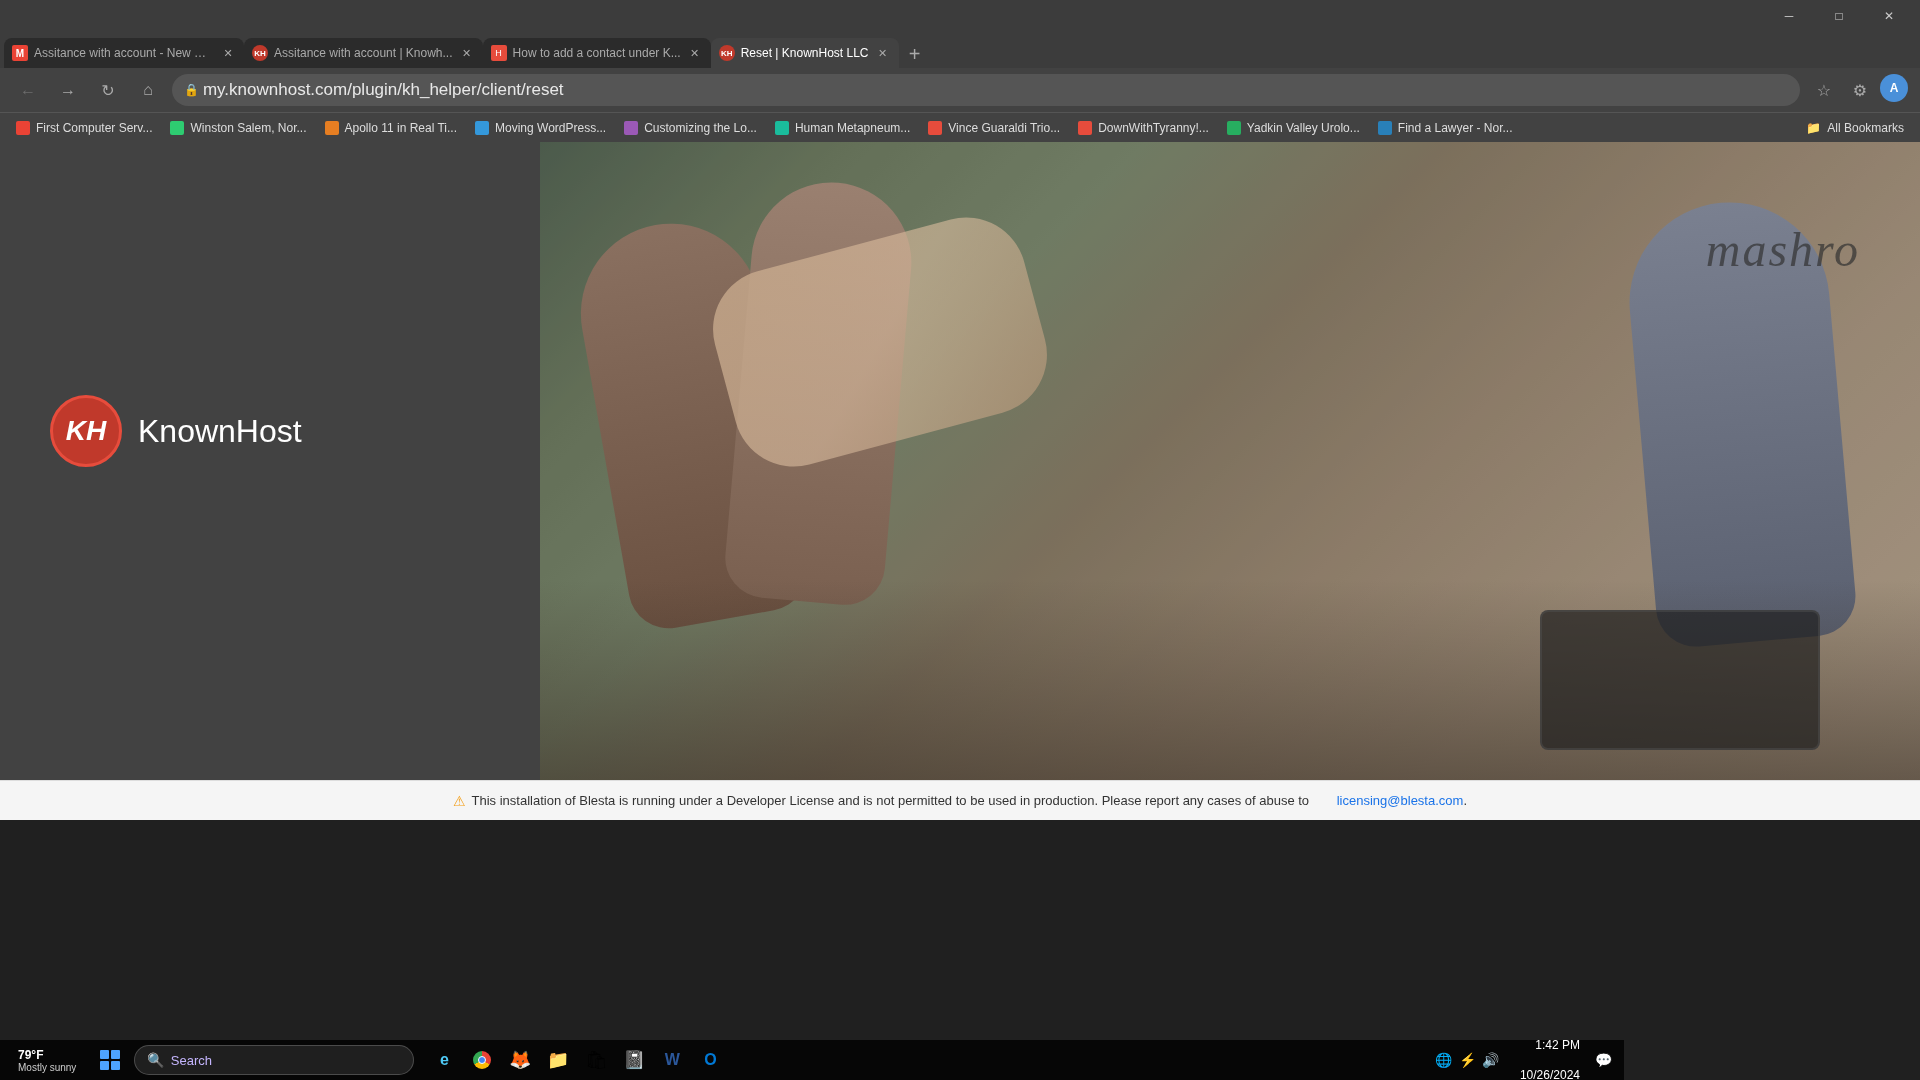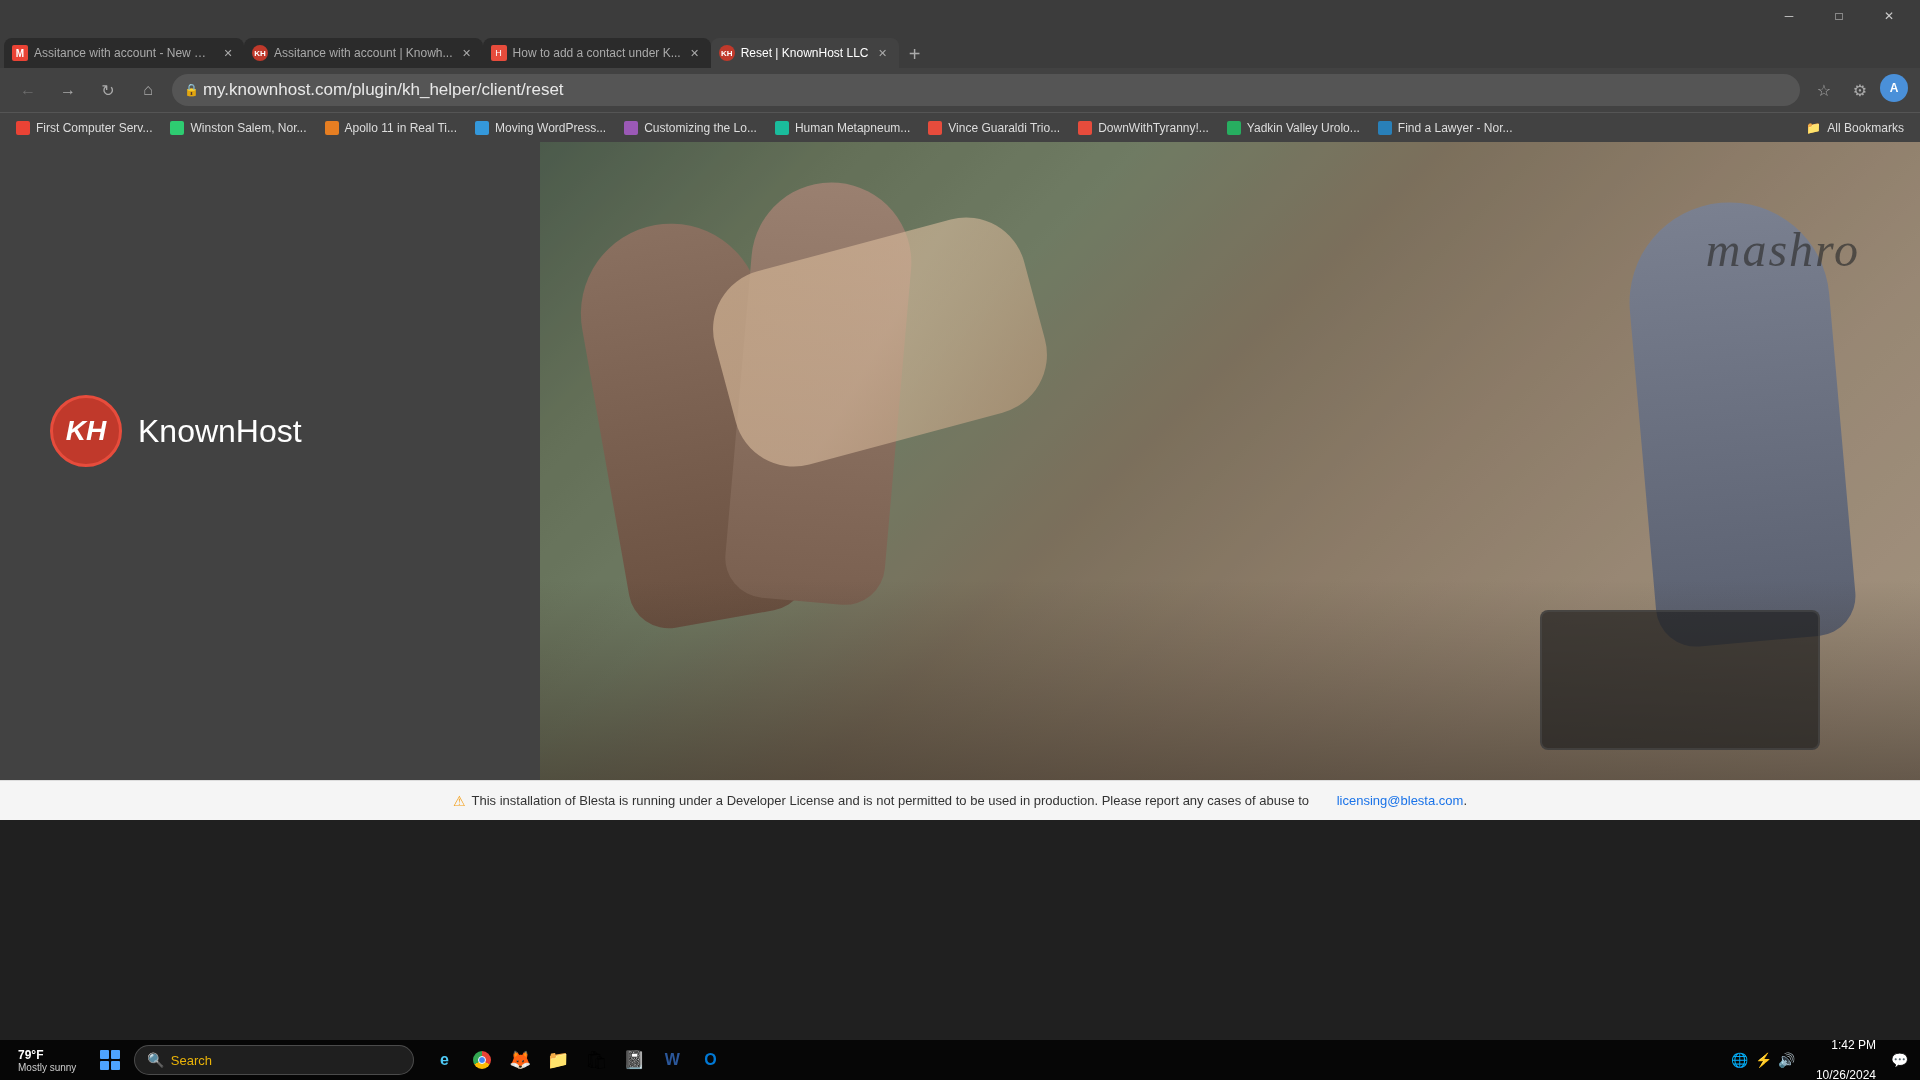--- a/index.html
+++ b/index.html
@@ -68,30 +68,30 @@
     
     .right-panel { flex: 1; background: #555; position: relative; overflow: hidden; }
     .mashro-text { position: absolute; top: 80px; right: 60px; font-size: 48px; color: rgba(50,50,50,0.7); font-family: Georgia, serif; letter-spacing: 2px; font-style: italic; }
 
     
     .warning-bar { height: 40px; background: #f5f5f5; display: flex; align-items: center; justify-content: center; padding: 0 20px; font-size: 13px; color: #333; border-top: 1px solid #ddd; }
     .warning-icon { color: #f39c12; margin-right: 6px; font-size: 14px; }
     .warning-link { color: #1a73e8; text-decoration: none; padding-left: 24px; }
 
     
-    .taskbar { height: 40px; background: rgba(0,0,0,0.8); display: flex; align-items: center; padding: 0 8px; gap: 4px; position: fixed; bottom: 0; width: 1920px; }
+    .taskbar { height: 40px; background: rgba(0,0,0,0.8); display: flex; align-items: center; padding: 0 8px; gap: 4px; position: fixed; bottom: 0; width: 1624px; }
     .taskbar-weather { display: flex; flex-direction: column; padding: 0 10px; }
     .weather-temp { font-size: 12px; color: white; font-weight: bold; }
     .weather-desc { font-size: 10px; color: #ccc; }
     .taskbar-start { width: 40px; height: 36px; display: flex; align-items: center; justify-content: center; cursor: pointer; }
     .start-icon { display: grid; grid-template-columns: 1fr 1fr; gap: 2px; width: 20px; height: 20px; }
     .start-square { background: #4da3ff; border-radius: 1px; }
     .taskbar-search { display: flex; align-items: center; background: rgba(255,255,255,0.1); border: 1px solid rgba(255,255,255,0.2); border-radius: 16px; height: 30px; padding: 0 12px; gap: 6px; width: 280px; cursor: text; }
     .search-icon-tb { color: #aaa; font-size: 14px; }
-    .search-text-tb { color: #eab308; font-size: 13px; }
+    .search-text-tb { color: #c4b5fd; font-size: 13px; }
     .taskbar-apps { display: flex; gap: 2px; margin-left: 8px; }
     .taskbar-app { width: 36px; height: 36px; display: flex; align-items: center; justify-content: center; cursor: pointer; border-radius: 4px; font-size: 18px; }
     .taskbar-spacer { flex: 1; }
     .taskbar-tray { display: flex; align-items: center; gap: 6px; padding: 0 8px; }
     .tray-icon { color: #ccc; font-size: 14px; cursor: pointer; }
     .taskbar-clock { display: flex; flex-direction: column; align-items: flex-end; padding: 0 8px; gap: 16px; }
     .clock-time { font-size: 12px; color: white; }
     .clock-date { font-size: 12px; color: white; }
     .taskbar-notify { width: 24px; height: 36px; display: flex; align-items: center; justify-content: center; cursor: pointer; }
     .notify-icon { color: #ccc; font-size: 14px; }

